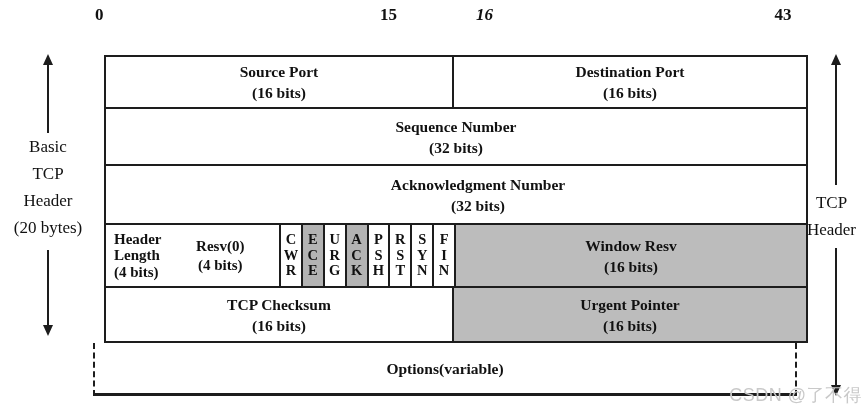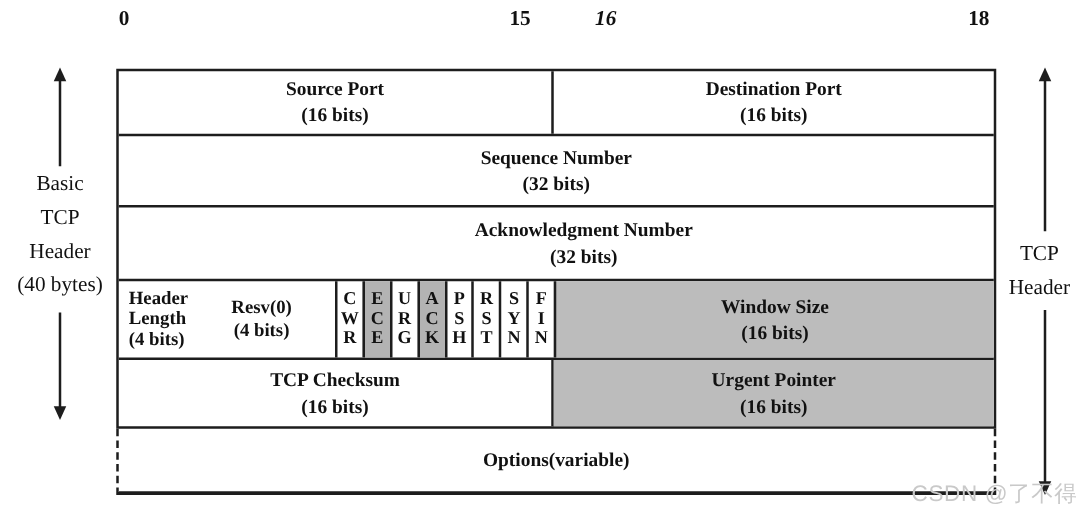--- a/index.html
+++ b/index.html
@@ -10,27 +10,27 @@
     --wm:#c9c9c9;
   }
   html,body{margin:0;padding:0;background:#fff;}
   .canvas{
     position:relative;width:865px;height:413px;background:#ffffff;overflow:hidden;
     font-family:"Liberation Serif","DejaVu Serif",serif;color:var(--ink);
   }
   
   .bit{position:absolute;top:5px;font-size:17px;font-weight:bold;}
   .bit.b0{left:95px;}
-  .bit.b15{left:391px;width:50px;text-align:center;}
+  .bit.b15{left:380px;width:50px;text-align:left;}
   .bit.b16{left:476px;font-style:italic;}
   .bit.b31{left:763px;width:40px;text-align:center;}
 
   
   .tbl{
-    position:absolute;left:93px;top:55px;width:704px;height:288px;
+    position:absolute;left:104px;top:55px;width:704px;height:288px;
     border:2px solid var(--border);box-sizing:border-box;
     display:flex;flex-direction:column;
   }
   .row{display:flex;flex-direction:row;box-sizing:border-box;}
   .row.r1{height:52px;border-bottom:2px solid var(--border);}
   .row.r2{height:57px;border-bottom:2px solid var(--border);}
   .row.r3{height:59px;border-bottom:2px solid var(--border);padding-left:44px;}
   .row.r4{height:63px;border-bottom:2px solid var(--border);}
   .row.r5{flex:1;border-radius:21px;}
   .cell{
@@ -88,29 +88,29 @@
   }
 </style>
 </head>
 <body>
 
 <div class="canvas">
 
   <span class="bit b0">0</span>
   <span class="bit b15">15</span>
   <span class="bit b16">16</span>
-  <span class="bit b31">18</span>
+  <span class="bit b31">43</span>
 
   <div class="ah up l-up"></div>
   <div class="vline lv-up"></div>
   <div class="sidetext left">
     <div>Basic</div>
     <div>TCP</div>
     <div>Header</div>
-    <div>(40 bytes)</div>
+    <div>(20 bytes)</div>
   </div>
   <div class="vline lv-dn"></div>
   <div class="ah down l-dn"></div>
 
   <div class="ah up r-up"></div>
   <div class="vline rv-up"></div>
   <div class="sidetext right">
     <div>TCP</div>
     <div>Header</div>
   </div>
@@ -192,21 +192,21 @@
             <span>Y</span>
             <span>N</span>
         </div>
         <div class="flag">
           <span>F</span>
             <span>I</span>
             <span>N</span>
         </div>
       </div>
       <div class="cell wincell shaded">
-        <div>Window Size</div>
+        <div>Window Resv</div>
         <div>(16 bits)</div>
       </div>
     </div>
 
     <div class="row r5">
       <div class="cell half-l">
         <div>TCP Checksum</div>
         <div>(16 bits)</div>
       </div>
       <div class="cell half-r shaded">

